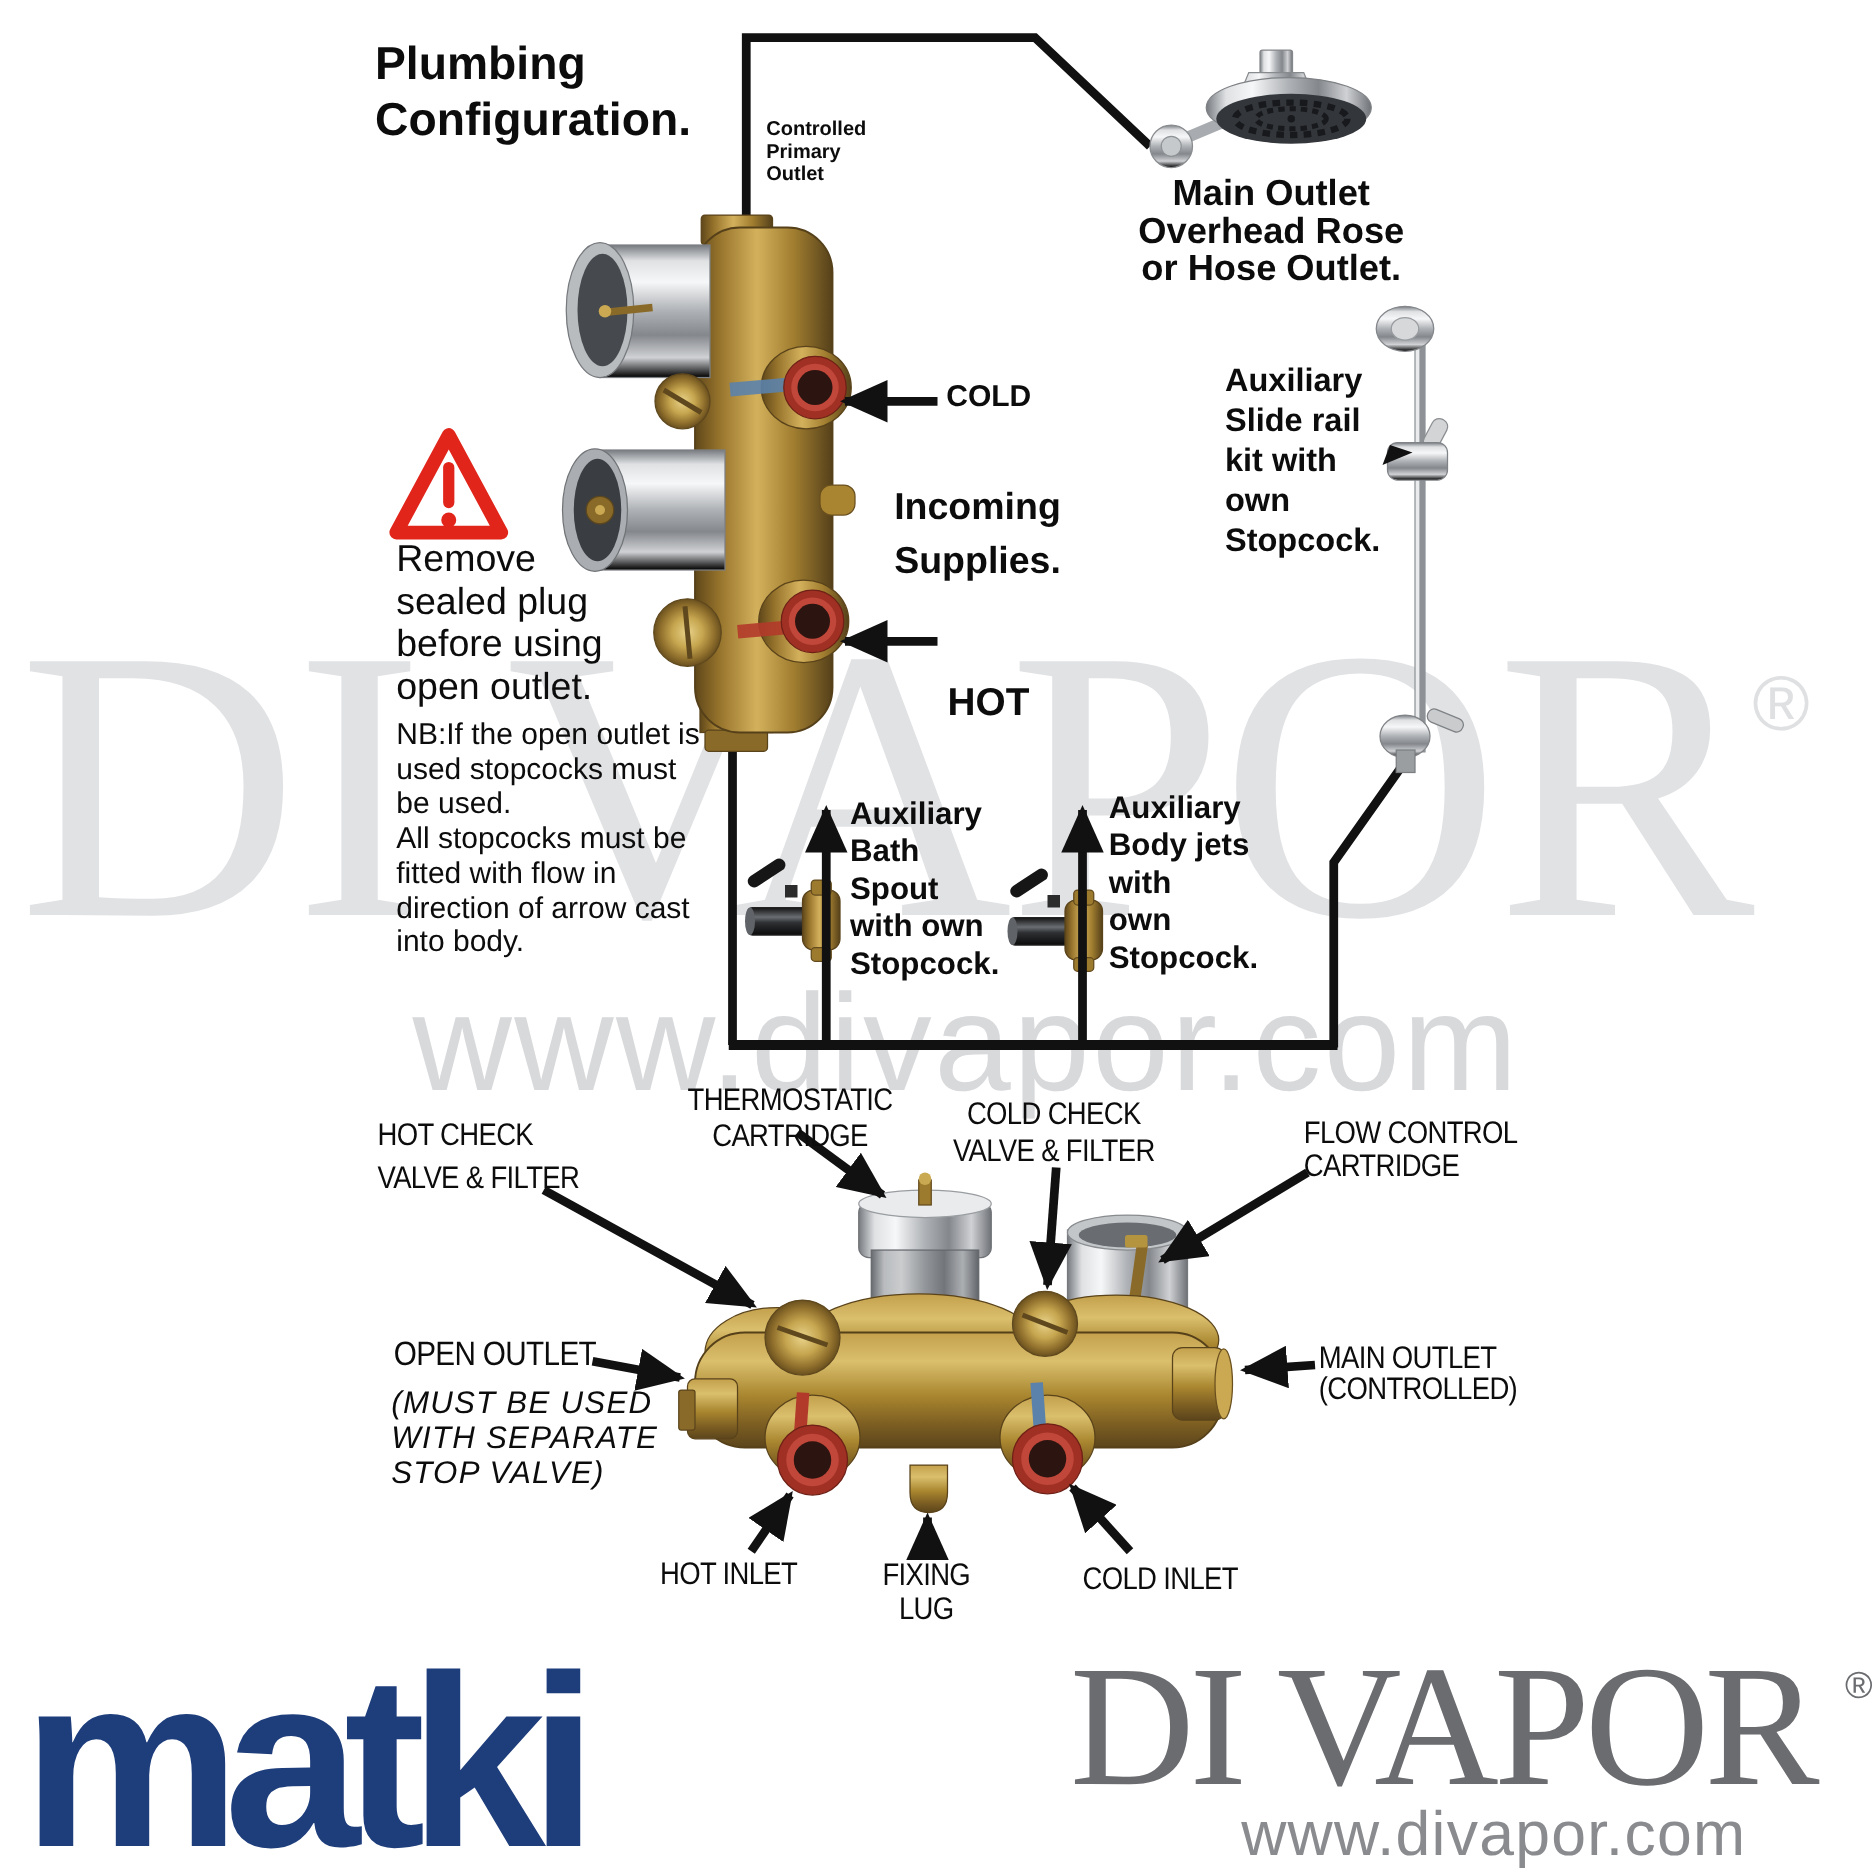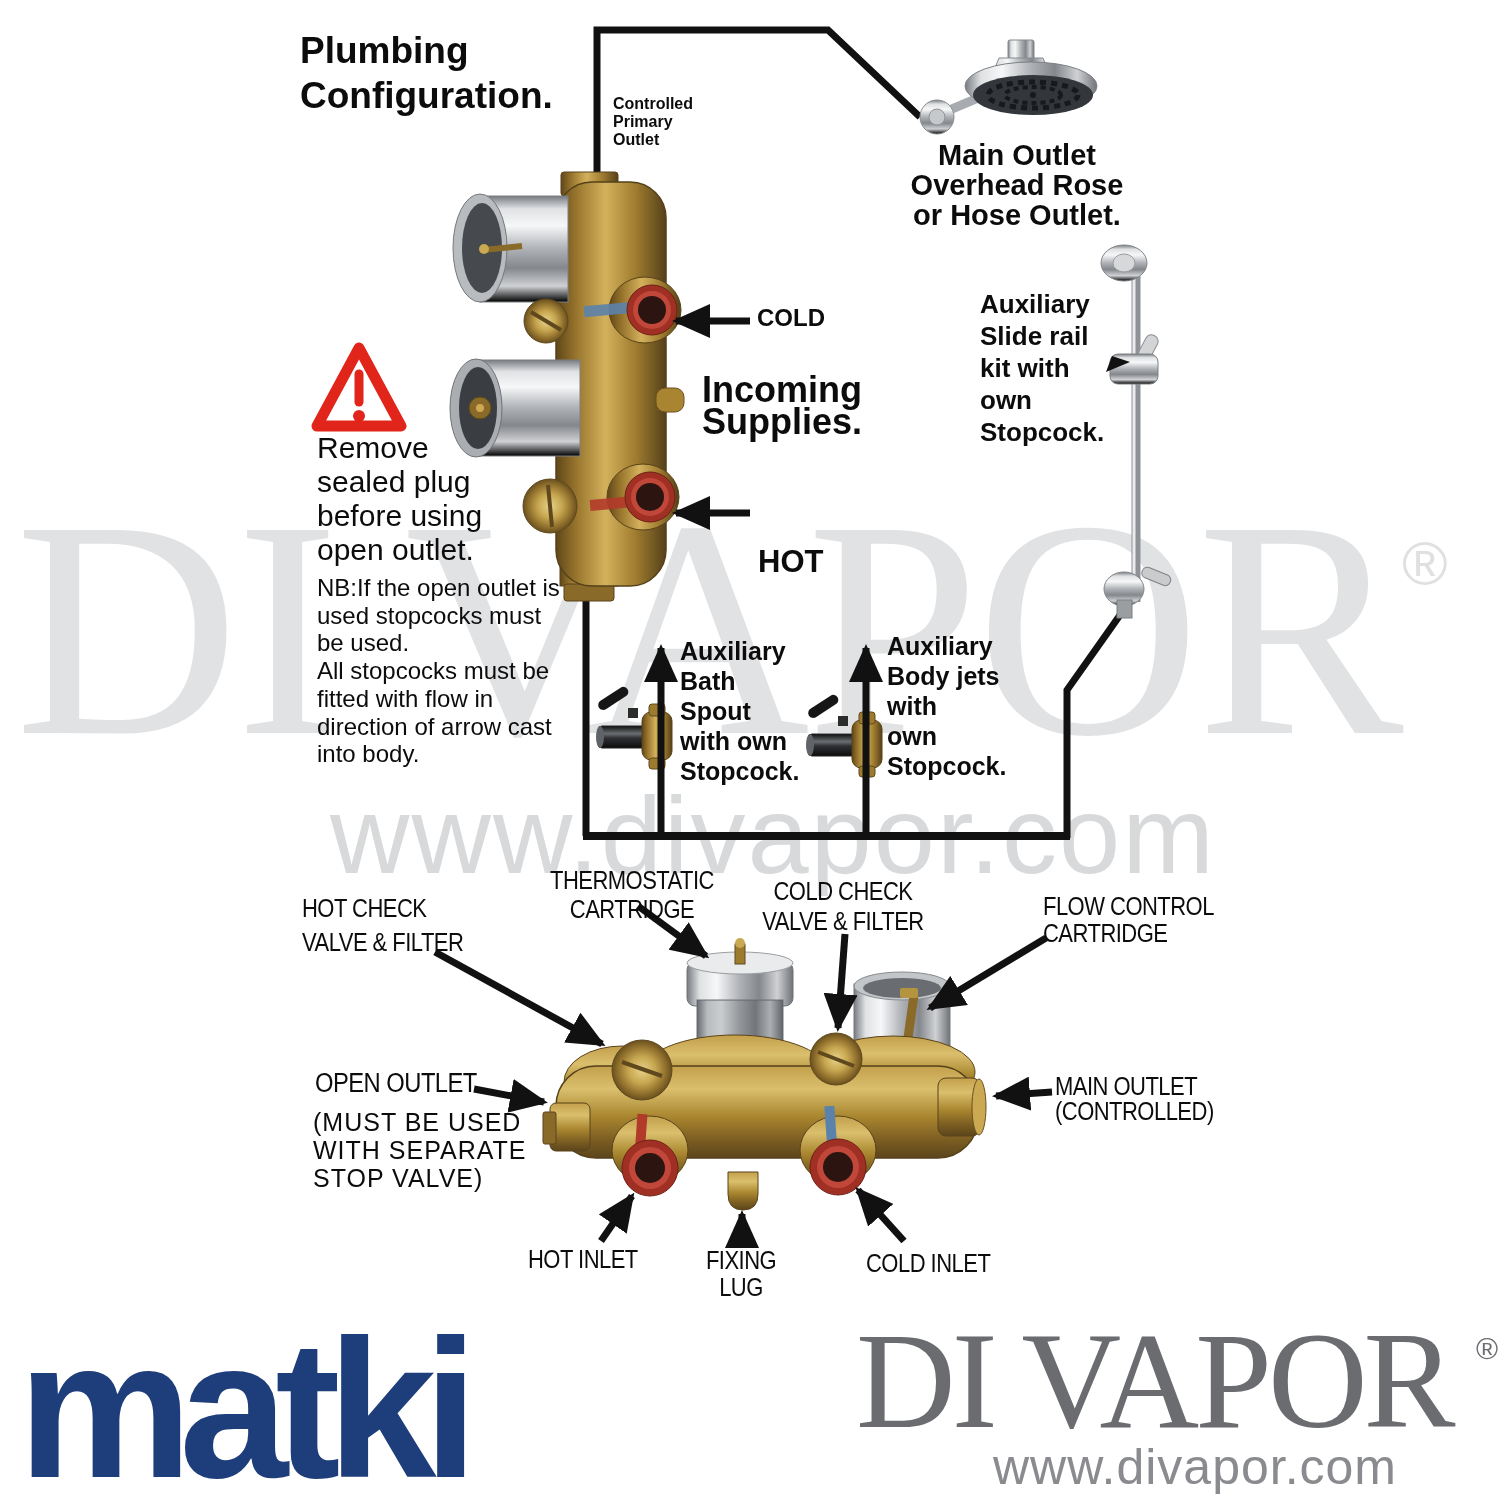--- a/index.html
+++ b/index.html
@@ -3,21 +3,21 @@
 <meta charset="utf-8">
 <style>
   html,body{margin:0;padding:0;background:#fff;}
   .canvas{position:relative;width:1500px;height:1500px;background:#ffffff;overflow:hidden;
           font-family:"Liberation Sans",sans-serif;}
   .lbl{position:absolute;color:#0c0c0c;white-space:pre-line;z-index:3;}
   .b{font-weight:bold;}
   .ctr{text-align:center;transform:translateX(-50%);}
   .nw{letter-spacing:-0.6px;transform:scaleX(.88);transform-origin:left top;}
   .nw.ctr{transform:translateX(-50%) scaleX(.88);transform-origin:center top;text-align:center;}
-  .it{letter-spacing:1px;}
+  .it{font-style:italic;letter-spacing:1px;}
   .serif{font-family:"Liberation Serif",serif;}
   .wm{position:absolute;z-index:0;white-space:nowrap;line-height:1;}
   .art{position:absolute;left:0;top:0;z-index:1;}
 </style>
 </head>
 <body>
 
 <div class="canvas">
 
   <div class="wm serif" style="left:15px;top:474px;font-size:310px;letter-spacing:-3px;color:#e1e2e4;">DI VAPOR</div>
@@ -222,21 +222,21 @@
 
   <div class="lbl b" style="left:300px;top:28px;font-size:37px;line-height:45px;">Plumbing
 Configuration.</div>
   <div class="lbl b" style="left:613px;top:95px;font-size:16px;line-height:18px;">Controlled
 Primary
 Outlet</div>
   <div class="lbl b ctr" style="left:1017px;top:140px;font-size:29px;line-height:30px;">Main Outlet
 Overhead Rose
 or Hose Outlet.</div>
   <div class="lbl b" style="left:757px;top:304px;font-size:24px;">COLD</div>
-  <div class="lbl b ctr" style="left:782px;top:374px;font-size:36px;line-height:32px;">Incoming
+  <div class="lbl b ctr" style="left:782px;top:384px;font-size:30px;line-height:43px;">Incoming
 Supplies.</div>
   <div class="lbl b" style="left:758px;top:496px;font-size:31px;margin-top:48px;">HOT</div>
   <div class="lbl b" style="left:980px;top:288px;font-size:26px;line-height:32px;">Auxiliary
 Slide rail
 kit with
 own
 Stopcock.</div>
   <div class="lbl" style="left:317px;top:574px;font-size:24px;line-height:27.7px;">NB:If the open outlet is
 used stopcocks must
 be used.

